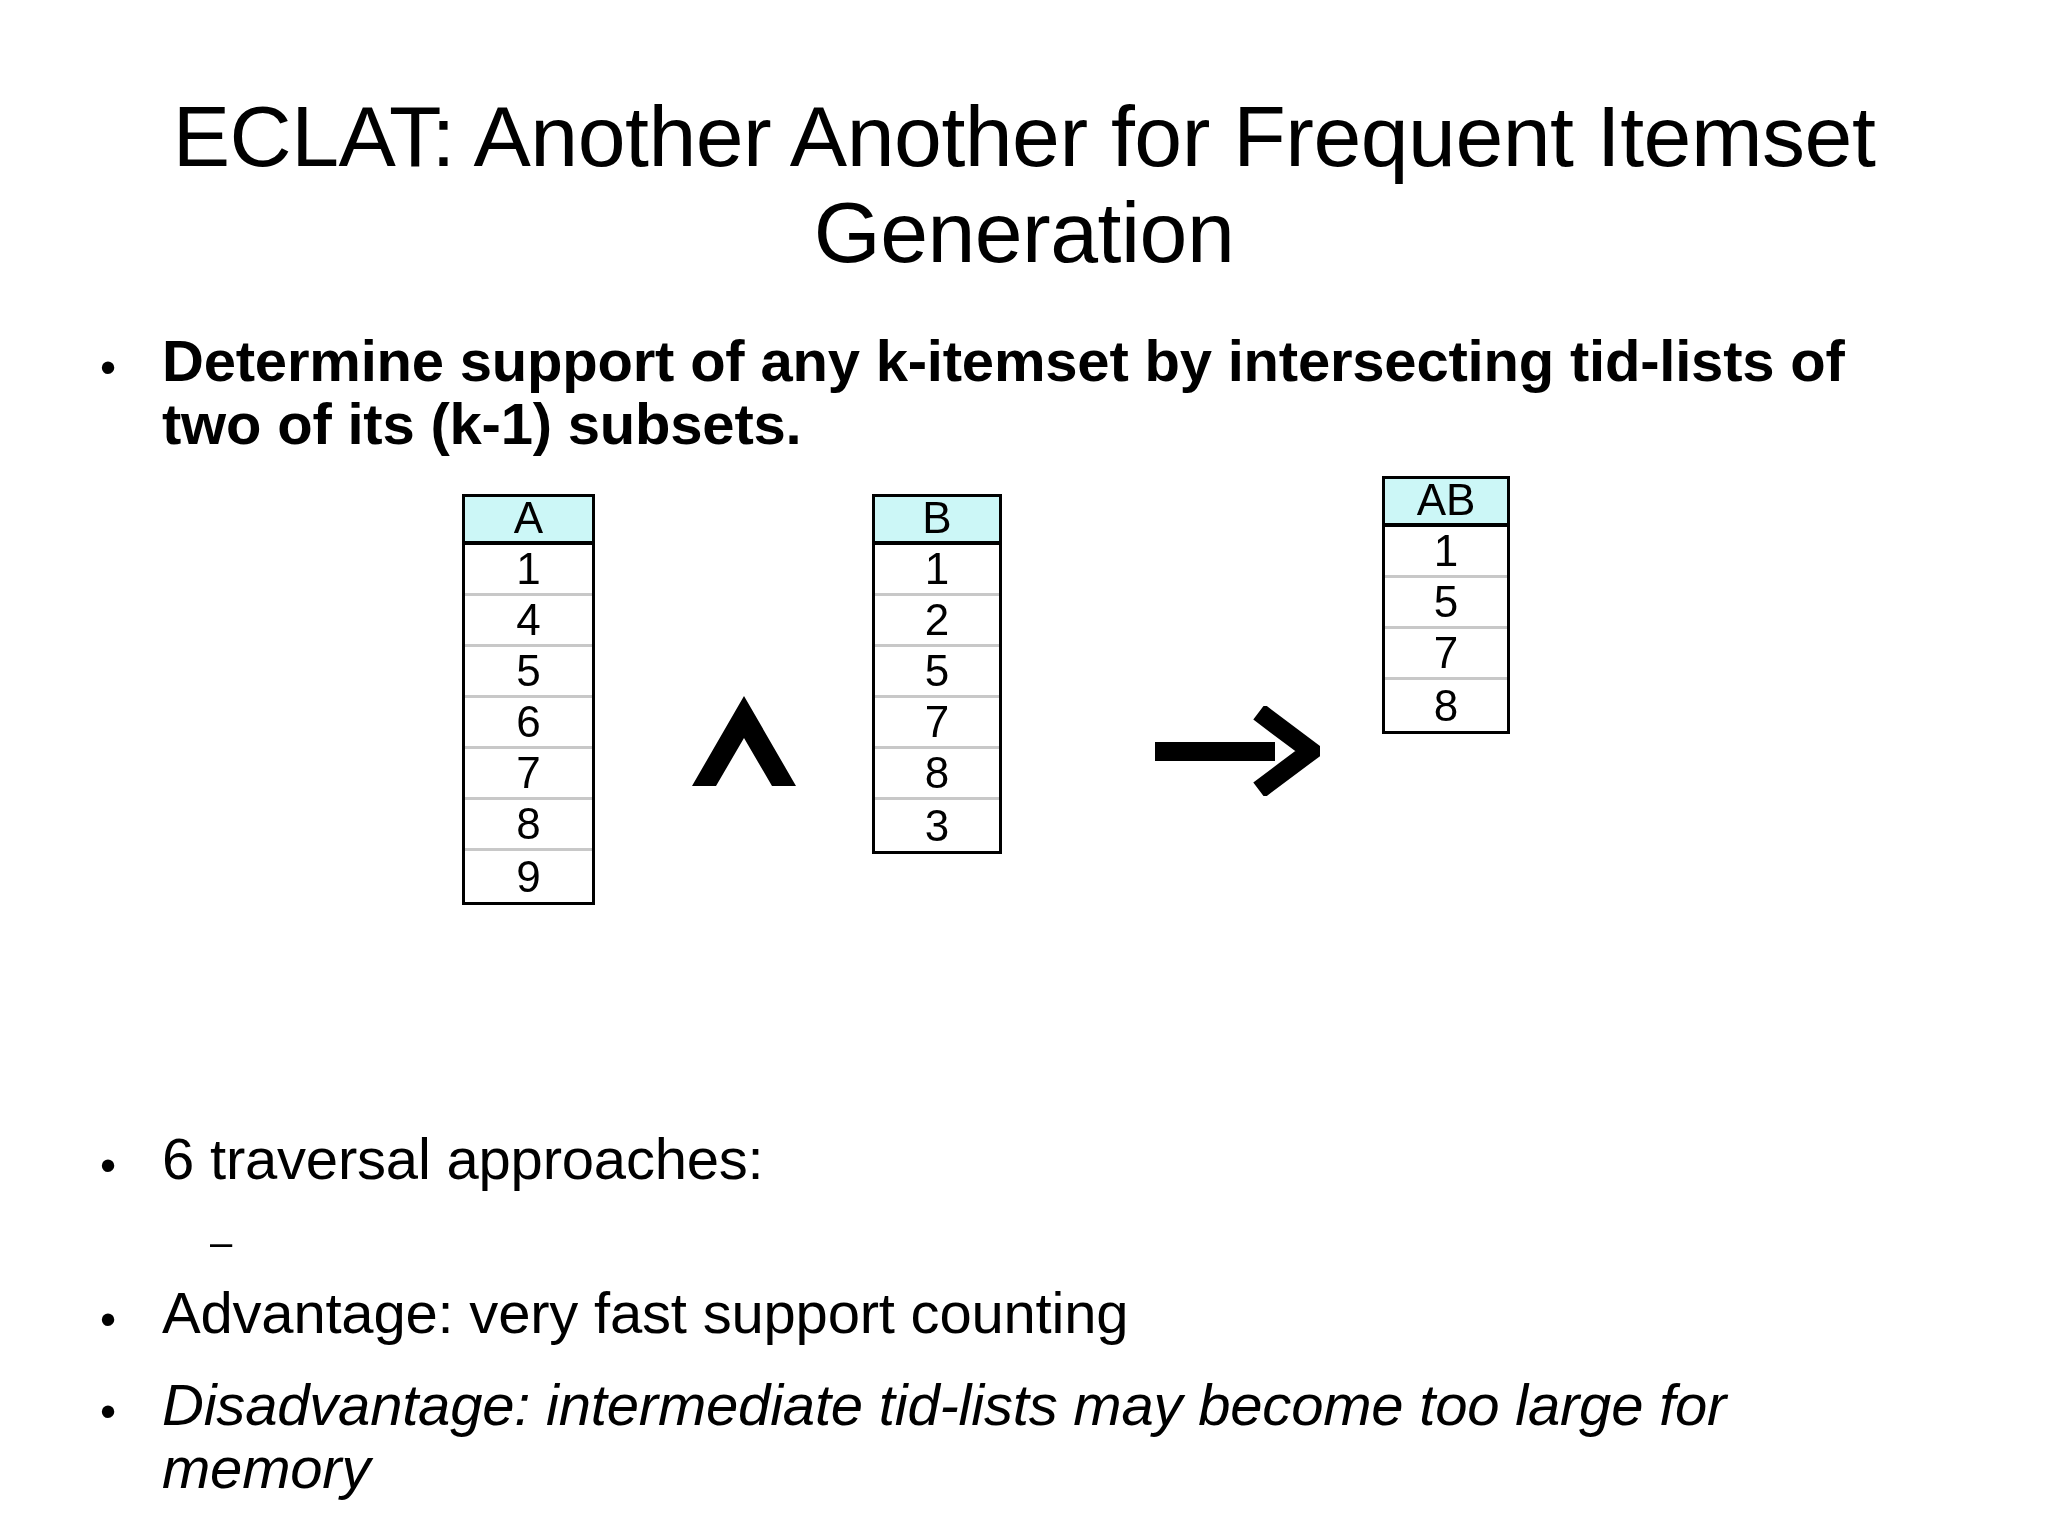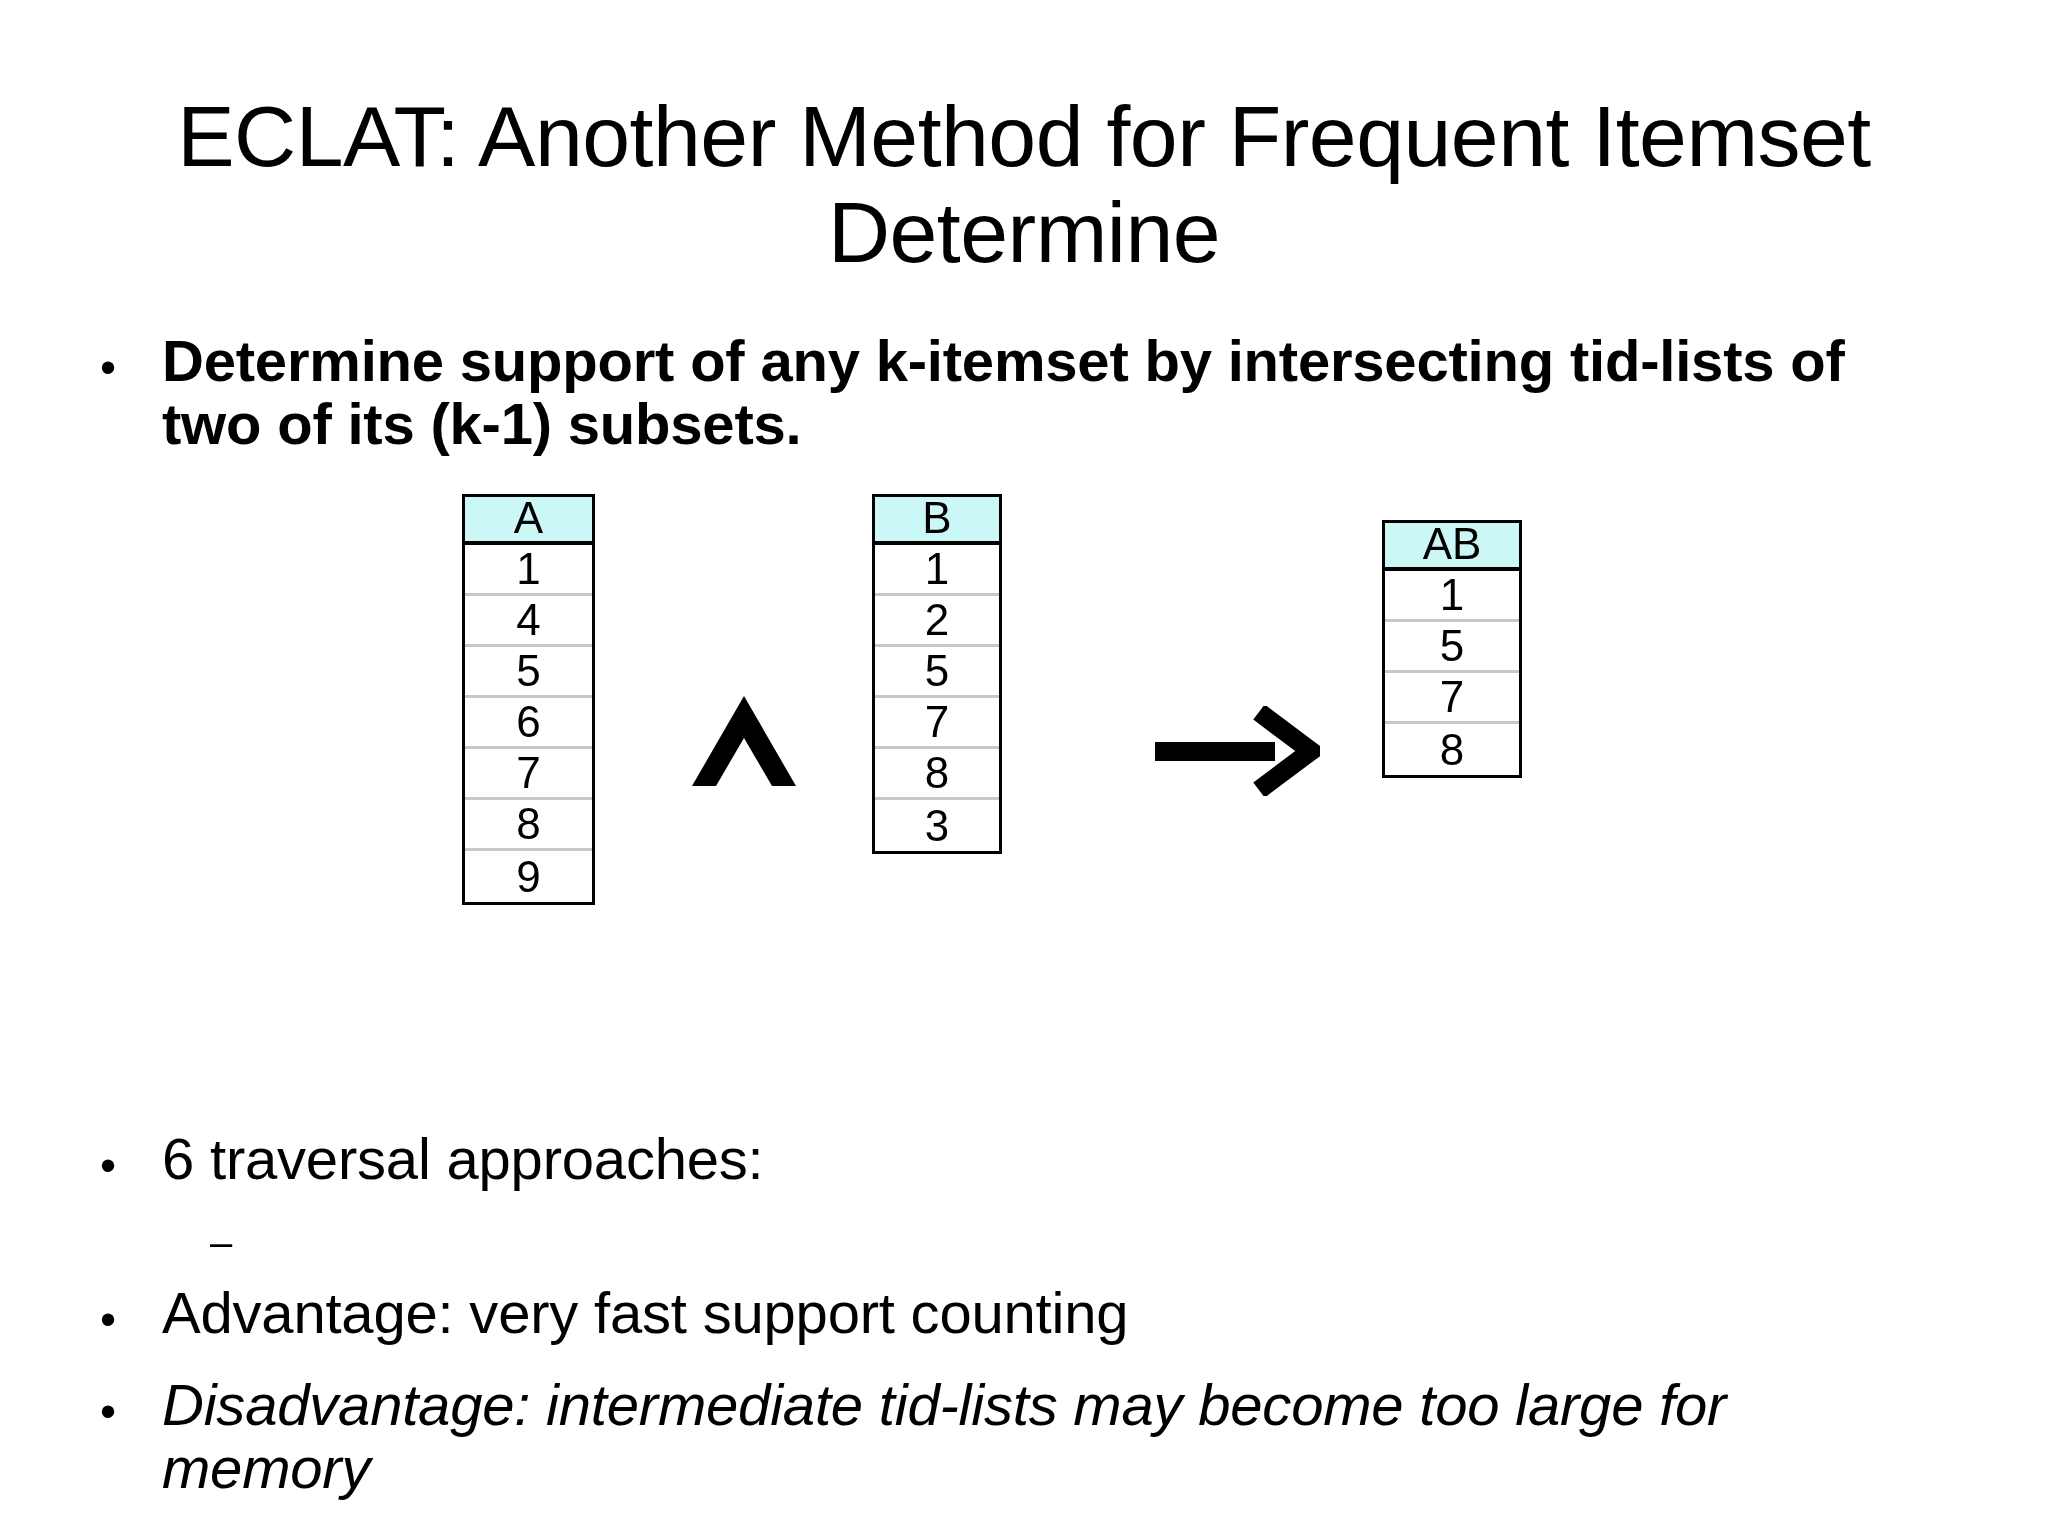--- a/index.html
+++ b/index.html
@@ -129,42 +129,42 @@
     justify-content: center;
     border-bottom: 3px solid #c8c8c8;
     box-sizing: border-box;
   }
   .tid-cell:last-child {
     border-bottom: none;
   }
 
   #tidlist-a { left: 462px; top: 494px; width: 133px; }
   #tidlist-b { left: 872px; top: 494px; width: 130px; }
-  #tidlist-ab { left: 1382px; top: 520px; width: 140px; }
+  #tidlist-ab { left: 1382px; top: 476px; width: 128px; }
 
   
   #op-and {
     position: absolute;
     left: 684px;
     top: 682px;
     width: 120px;
     height: 120px;
   }
   #op-arrow {
     position: absolute;
     left: 1155px;
     top: 706px;
     width: 165px;
     height: 90px;
   }
 </style>
 </head>
 <body>
 
-<div id="slide-title">ECLAT: Another Method for Frequent Itemset Determine</div>
+<div id="slide-title">ECLAT: Another Another for Frequent Itemset Generation</div>
 
 <div class="bullet-row" id="bullet-determine">
   <span class="bullet-glyph">•</span>
   <span class="bullet-text">Determine support of any k-itemset by intersecting tid-lists of two of its (k-1) subsets.</span>
 </div>
 
 <div class="tidlist" id="tidlist-a">
   <div class="tid-header">A</div>
   <div class="tid-cell">1</div>
   <div class="tid-cell">4</div>

